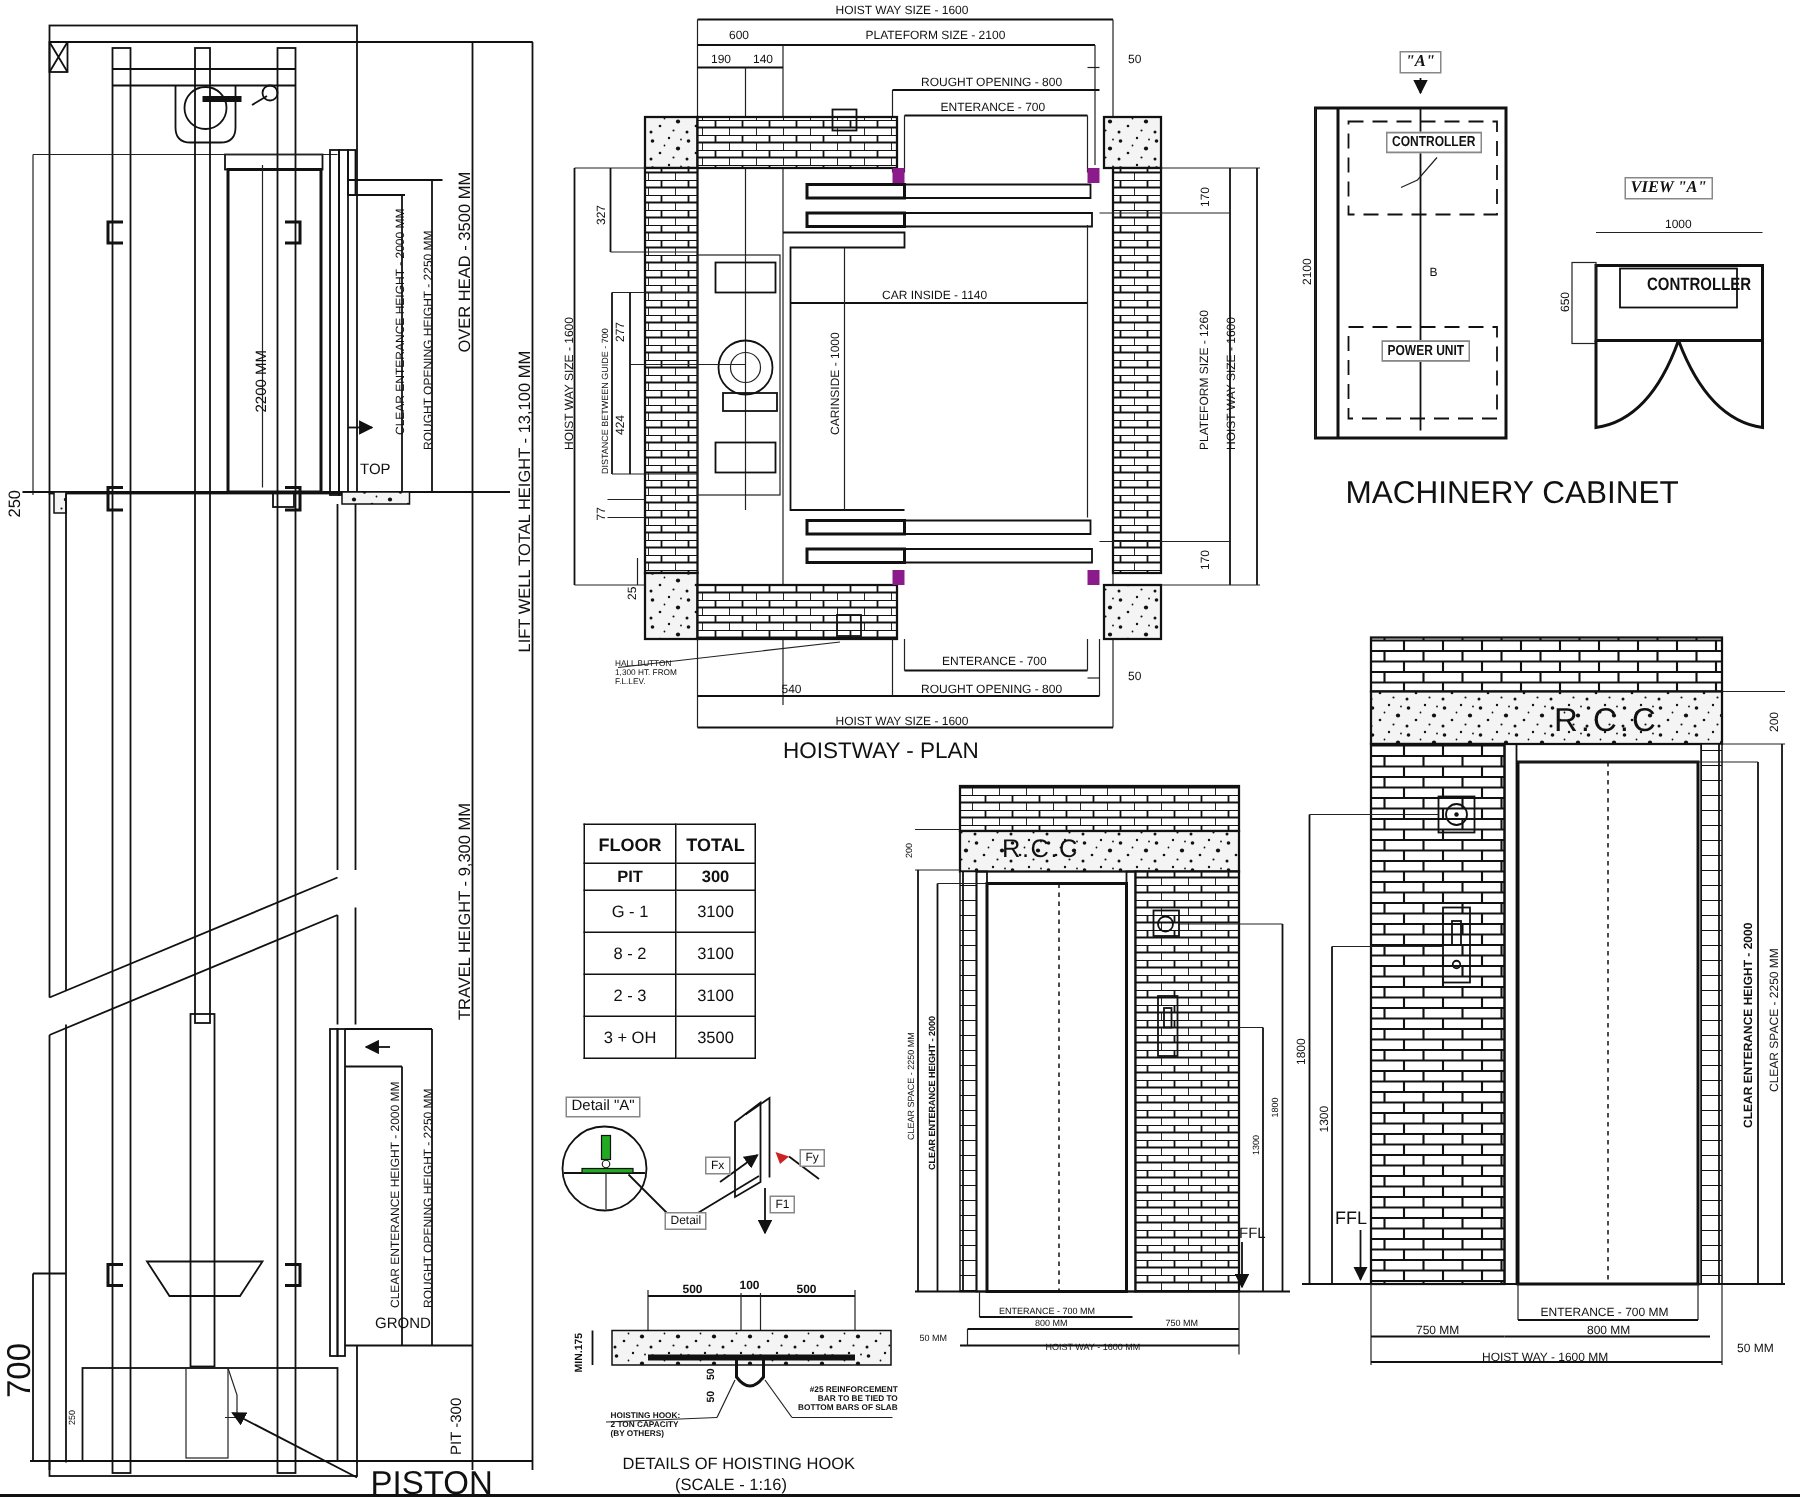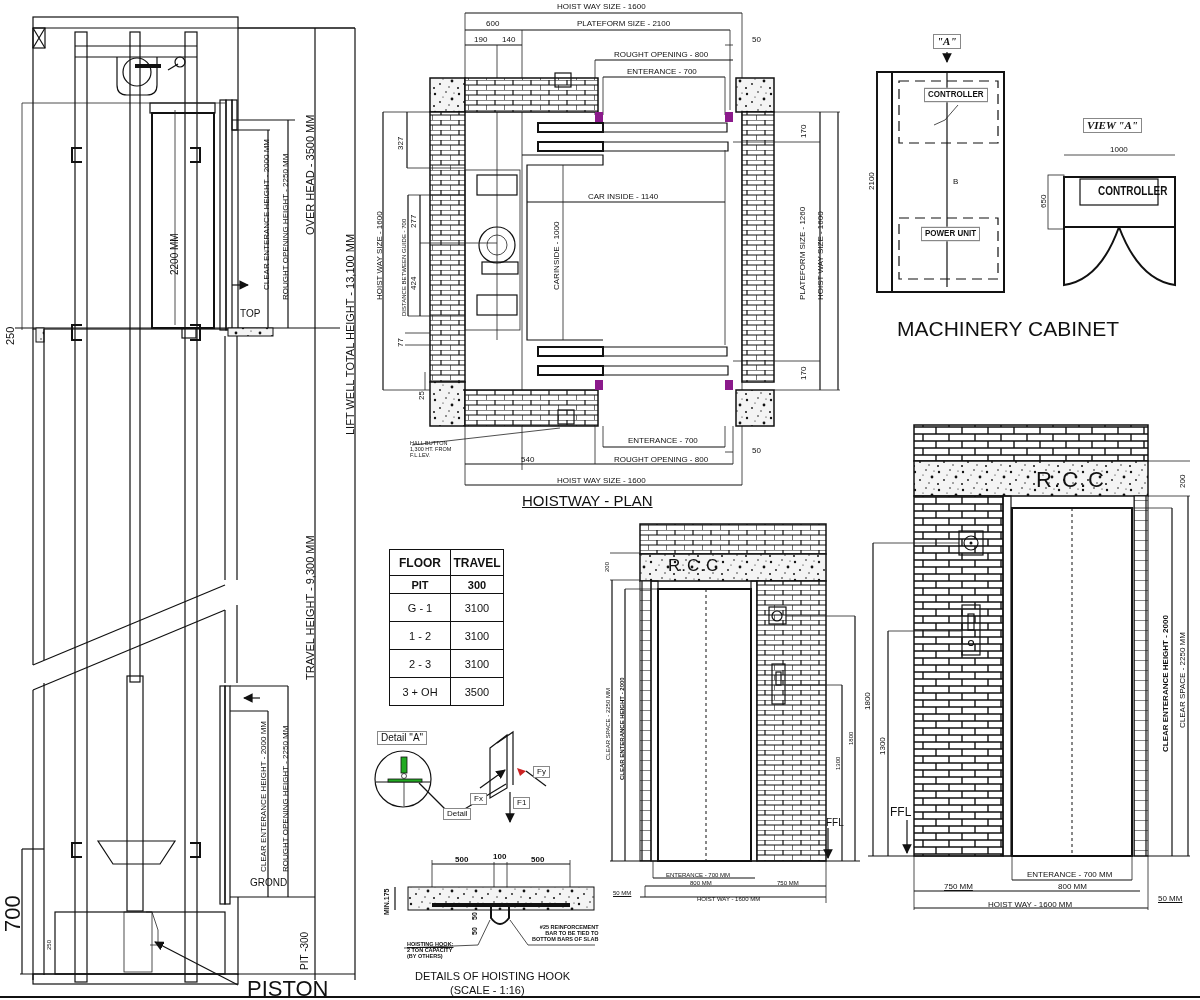--- a/index.html
+++ b/index.html
@@ -16,21 +16,21 @@
   .xs { font-size:6px; }
   .md { font-size:10px; }
   .lg { font-size:14px; }
   .xl { font-size:22px; }
   .bold { font-weight:bold; }
   .boxed { border:1px solid #888; padding:1px 3px; background:#fff; }
   .ital { font-style:italic; font-weight:bold; font-family:"Liberation Serif", serif; }
   table.floor { position:absolute; left:389px; top:549px; border-collapse:collapse; font-size:11px; }
   table.floor td, table.floor th { border:1.5px solid #111; text-align:center; padding:0; }
   table.floor th { font-size:12px; height:22px; }
-  .under { text-decoration:underline; }
+  .under { }
 </style>
 </head>
 <body>
 
 <svg width="1200" height="1000" viewBox="0 0 1200 1000">
   <defs>
     <pattern id="brick" width="26" height="14" patternUnits="userSpaceOnUse">
       <rect width="26" height="14" fill="#fff"></rect>
       <path d="M0 0H26M0 7H26M0 14H26M13 0V7M0 7V14M26 7V14" stroke="#111" stroke-width="1.4" fill="none"></path>
     </pattern>
@@ -408,49 +408,49 @@
   <span class="lbl sm" style="left:1110px;top:146px">1000</span>
   <span class="lbl sm v" style="left:1040px;top:208px">650</span>
   <span class="lbl bold" style="left:1098px;top:186px;font-size:10px;transform:scaleY(1.2)">CONTROLLER</span>
   <span class="lbl" style="left:897px;top:318px;font-size:21px">MACHINERY CABINET</span>
 </div>
 
 <table class="floor">
   <tbody>
       <tr style="height:26px">
     <th style="width:60px">FLOOR</th>
-    <th style="width:52px">TRAVEL</th>
+    <th style="width:52px">TOTAL</th>
   </tr>
   <tr style="height:18px;font-weight:bold">
     <td>PIT</td>
     <td>300</td>
   </tr>
   <tr style="height:28px">
     <td>G - 1</td>
     <td>3100</td>
   </tr>
   <tr style="height:28px">
-    <td>1 - 2</td>
+    <td>8 - 2</td>
     <td>3100</td>
   </tr>
   <tr style="height:28px">
     <td>2 - 3</td>
     <td>3100</td>
   </tr>
   <tr style="height:28px">
     <td>3 + OH</td>
     <td>3500</td>
   </tr>
 </tbody>
   </table>
 
 <div>
   <span class="lbl boxed" style="left:377px;top:731px;font-size:10px">Detail  "A"</span>
   <span class="lbl boxed" style="left:443px;top:808px;font-size:8px">Detail</span>
-  <span class="lbl boxed" style="left:470px;top:793px;font-size:8px">Fx</span>
+  <span class="lbl boxed" style="left:470px;top:771px;font-size:8px">Fx</span>
   <span class="lbl boxed" style="left:533px;top:766px;font-size:8px">Fy</span>
   <span class="lbl boxed" style="left:513px;top:797px;font-size:8px">F1</span>
 </div>
 
 <div>
   <span class="lbl bold" style="left:455px;top:856px;font-size:8px">500</span>
   <span class="lbl bold" style="left:493px;top:853px;font-size:8px">100</span>
   <span class="lbl bold" style="left:531px;top:856px;font-size:8px">500</span>
   <span class="lbl bold v" style="left:383px;top:915px;font-size:7px">MIN.175</span>
   <span class="lbl bold v" style="left:471px;top:920px;font-size:7px">50</span>

